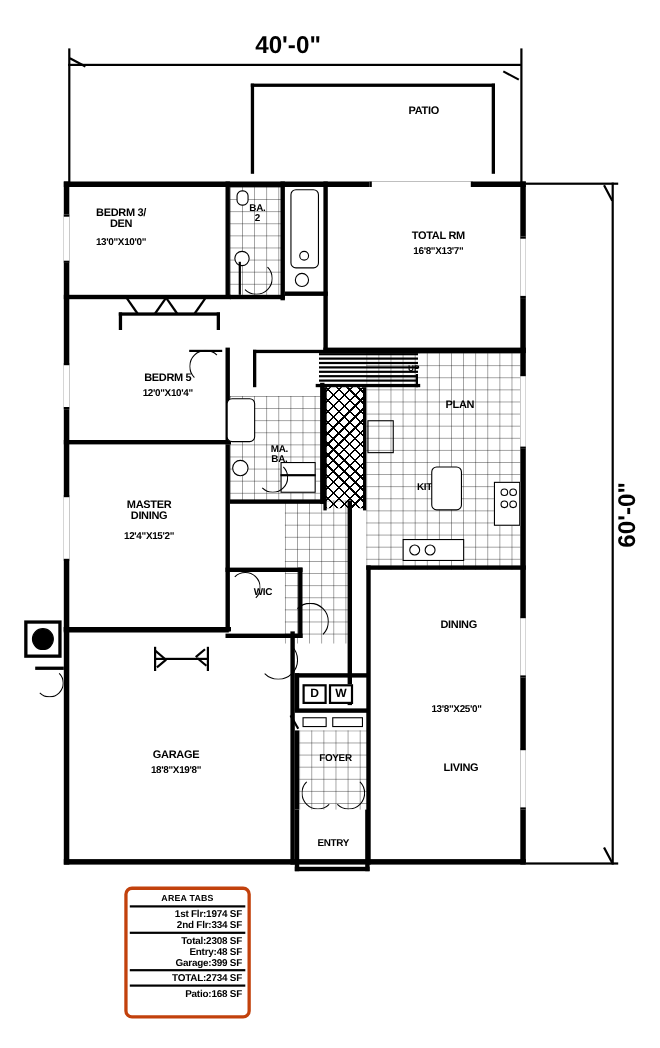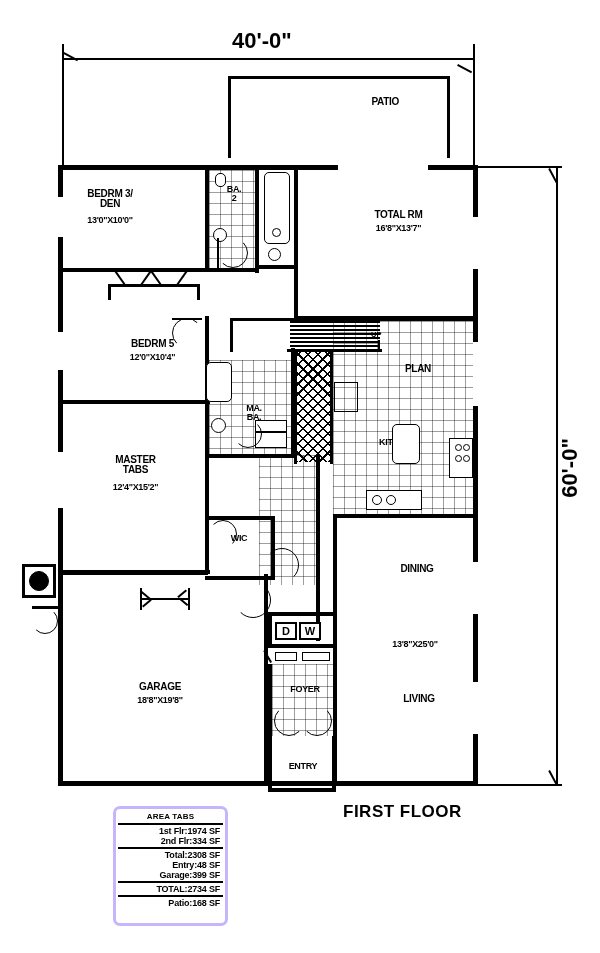--- a/index.html
+++ b/index.html
@@ -76,21 +76,21 @@
   .fix-rr { border-radius: 5px; }
 
   
   .stair-step { position: absolute; background: #000; height: 1.5px; }
 
   
   #area-table {
     position: absolute;
     left: 113px; top: 806px;
     width: 115px; height: 120px;
-    border: 3px solid #c4b5fd;
+    border: 3px solid #c2410c;
     border-radius: 7px;
     background: #fff;
     padding: 2px;
   }
   #area-table .at-title {
     text-align: center;
     font-size: 8px; font-weight: 700;
     letter-spacing: 0.2px;
     padding: 1px 0 2px;
     border-bottom: 2.5px solid #000;
@@ -227,21 +227,21 @@
   <div class="fix fix-r" style="left:211px; top:418px; width:15px; height:15px;"></div>
 
   <div class="fix" style="left:255px; top:420px; width:32px; height:28px;"></div>
   <div class="thin" style="left:255px; top:431px; width:32px; height:1.5px;"></div>
 
   <div class="door-arc" style="left:234px; top:420px; width:28px; height:28px; clip-path: polygon(100% 0, 100% 100%, 0 100%);"></div>
 
   <div class="wall" style="left:205px; top:404px; width:4px; height:170px;"></div>
   <div class="wall" style="left:58px; top:570px; width:152px; height:4px;"></div>
   <div class="lbl rm-name" style="left:78px; top:455px; width:115px;">MASTER
-TABS</div>
+DINING</div>
   <div class="lbl rm-dim" style="left:78px; top:483px; width:115px;">12'4"X15'2"</div>
 
   <div class="thin" style="left:58px; top:450px; width:5px; height:60px; background:#fff; border-top:2px solid #000; border-bottom:2px solid #000;"></div>
 
   <div class="wall" style="left:205px; top:516px; width:70px; height:4px;"></div>
   <div class="wall" style="left:271px; top:516px; width:4px; height:64px;"></div>
   <div class="wall" style="left:205px; top:576px; width:70px; height:4px;"></div>
   <div class="lbl rm-name" style="left:210px; top:534px; width:58px; font-size:9px;">WIC</div>
   <div class="door-arc" style="left:209px; top:520px; width:28px; height:28px; clip-path: polygon(0 0, 100% 0, 100% 100%);"></div>
 
@@ -376,15 +376,14 @@
     </div>
 
     <div class="at-group">
       <div class="at-row">
         <span class="k">Patio:</span>
         <span class="v">168 SF</span>
       </div>
     </div>
   </div>
 
-  <div id="first-floor-title">FIRST FLOOR</div>
 
 </div>
 
 </body></html>

